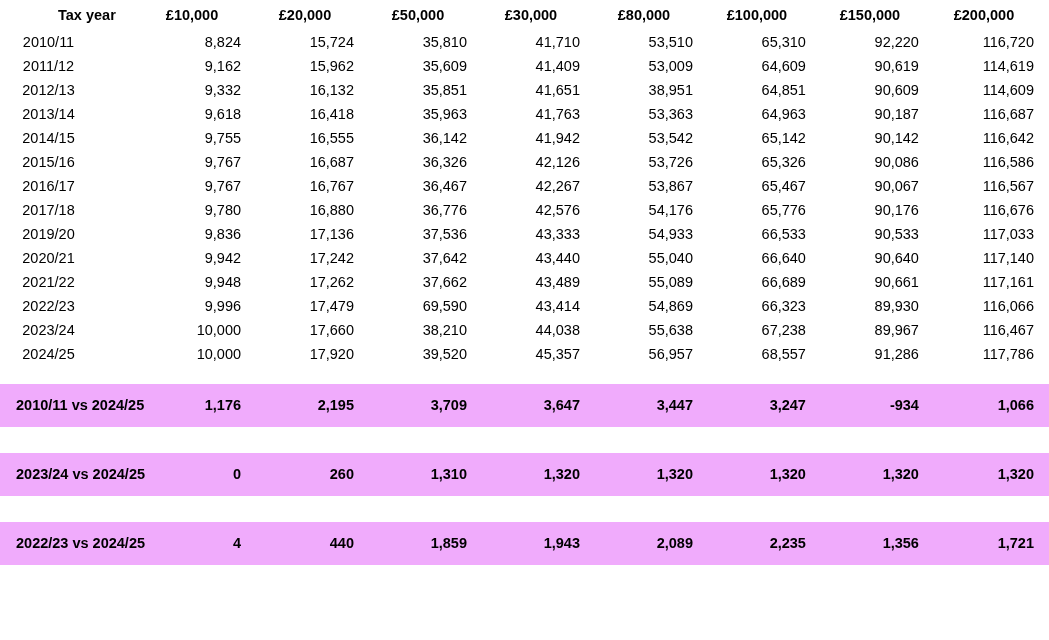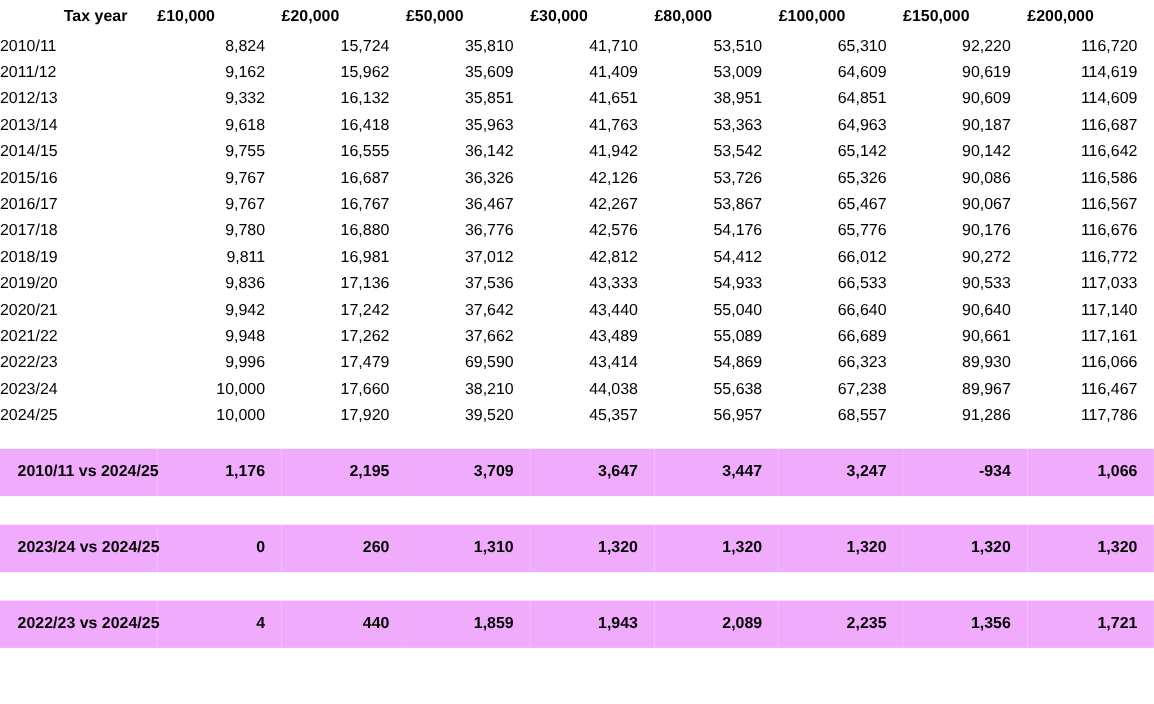--- a/index.html
+++ b/index.html
@@ -32,37 +32,37 @@
   .tax-table th, .tax-table td {
     padding: 0;
     margin: 0;
     height: 24px;
     line-height: 24px;
     vertical-align: middle;
     white-space: nowrap;
   }
   .tax-table thead th {
     font-weight: bold;
-    text-align: left;
+    text-align: center;
     padding-right: 15px;
     height: 30px;
     line-height: 30px;
   }
   .tax-table thead th.hdr-year {
     text-align: left;
     padding-left: 58px;
     padding-right: 0;
   }
   .tax-table tbody td {
     text-align: right;
     padding-right: 15px;
     font-weight: normal;
   }
   .tax-table tbody td.cell-year {
-    text-align: left;
+    text-align: center;
     padding-right: 46px;
   }
 
   
   tr.spacer-row td { height: 18px; line-height: 18px; }
   tr.spacer-gap td { height: 26px; line-height: 26px; background: #ffffff; }
 
   tr.compare-row td {
     background: #f0abfc;
     font-weight: bold;
@@ -190,31 +190,20 @@
         <td>9,780</td>
         <td>16,880</td>
         <td>36,776</td>
         <td>42,576</td>
         <td>54,176</td>
         <td>65,776</td>
         <td>90,176</td>
         <td>116,676</td>
       </tr>
       <tr class="data-row">
-        <td class="cell-year">2018/19</td>
-        <td>9,811</td>
-        <td>16,981</td>
-        <td>37,012</td>
-        <td>42,812</td>
-        <td>54,412</td>
-        <td>66,012</td>
-        <td>90,272</td>
-        <td>116,772</td>
-      </tr>
-      <tr class="data-row">
         <td class="cell-year">2019/20</td>
         <td>9,836</td>
         <td>17,136</td>
         <td>37,536</td>
         <td>43,333</td>
         <td>54,933</td>
         <td>66,533</td>
         <td>90,533</td>
         <td>117,033</td>
       </tr>

